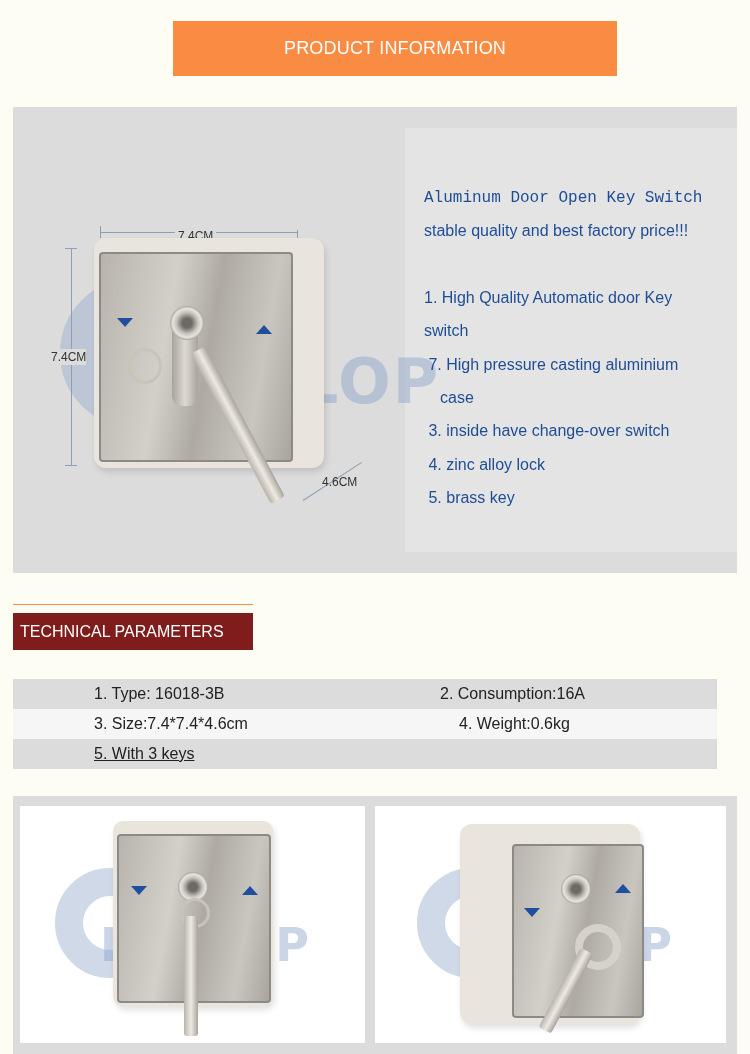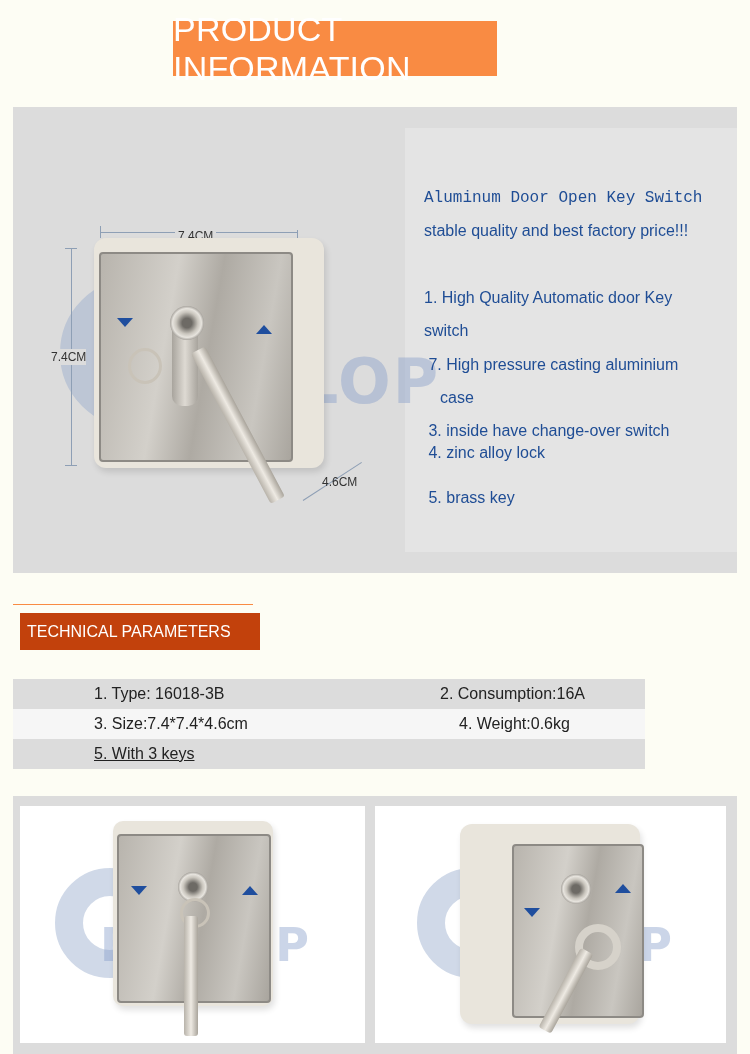--- a/index.html
+++ b/index.html
@@ -6,24 +6,24 @@
   body {
     width: 750px; height: 1054px; overflow: hidden;
     background: #fdfdf4;
     font-family: "Liberation Sans", sans-serif;
     position: relative;
   }
   .abs { position: absolute; }
 
   
   .banner {
-    left: 173px; top: 21px; width: 324px; height: 55px;
+    left: 173px; top: 21px; width: 444px; height: 55px;
     background: #f98b43; color: #fff;
     display: flex; align-items: center; justify-content: center;
-    font-size: 34px; letter-spacing: 0.2px; font-weight: normal;
+    font-size: 18px; letter-spacing: 0.2px; font-weight: normal;
   }
 
   
   .info-panel { left: 13px; top: 107px; width: 724px; height: 466px; background: #dcdcdc; }
   .text-panel { left: 405px; top: 128px; width: 332px; height: 424px; background: #e4e4e4; }
   .info-text {
     left: 424px; color: #1f4d95; font-size: 16px; white-space: nowrap;
   }
 
   
@@ -58,24 +58,24 @@
   }
   .ring { border: 3px solid #c9c3b8; border-radius: 50%; }
 
   .dim-line { background: #8e9fb5; }
   .dim-label { font-size: 12px; color: #333; }
 
   
   .tp-rule { left: 13px; top: 604px; width: 240px; height: 1px; background: #f98b43; }
   .tp-badge {
     left: 13px; top: 613px; width: 240px; height: 37px;
-    background: #c2410c; color: #fff; font-size: 16px;
-    display: flex; align-items: center; padding-left: 7px; box-sizing: border-box; margin-left: 7px;
+    background: #7f1d1d; color: #fff; font-size: 16px;
+    display: flex; align-items: center; padding-left: 7px; box-sizing: border-box;
   }
-  .tp-row { left: 13px; width: 632px; height: 30px; font-size: 16px; color: #222; }
+  .tp-row { left: 13px; width: 704px; height: 30px; font-size: 16px; color: #222; }
   .tp-row.dark { background: #dcdcdc; }
   .tp-row.light { background: #f6f6f6; }
   .tp-cell { position: absolute; top: 6px; white-space: nowrap; }
 
   
   .gallery { left: 13px; top: 796px; width: 724px; height: 258px; background: #dcdcdc; }
   .photo { background: #fff; overflow: hidden; }
 </style>
 </head>
 <body>
@@ -116,21 +116,21 @@
 </div>
 
 <div class="abs info-text" style="top:189px;font-family:Liberation Mono, monospace;">Aluminum Door Open Key Switch</div>
 <div class="abs info-text" style="top:222px;">stable quality and best factory price!!!</div>
 
 <div class="abs info-text" style="top:289px;">1. High Quality Automatic door Key</div>
 <div class="abs info-text" style="top:322px;">switch</div>
 <div class="abs info-text" style="top:356px;white-space:pre;"> 7. High pressure casting aluminium</div>
 <div class="abs info-text" style="top:389px;margin-left:16px;">case</div>
 <div class="abs info-text" style="top:422px;white-space:pre;"> 3. inside have change-over switch</div>
-<div class="abs info-text" style="top:444px;white-space:pre;"> 4. zinc alloy lock</div>
+<div class="abs info-text" style="top:456px;white-space:pre;"> 4. zinc alloy lock</div>
 <div class="abs info-text" style="top:489px;white-space:pre;"> 5. brass key</div>
 
 <div class="abs tp-rule"></div>
 <div class="abs tp-badge">
   <span>TECHNICAL PARAMETERS</span>
 </div>
 
 <div class="abs tp-row dark" style="top:679px;">
   <span class="tp-cell" style="left:81px;">1. Type: 16018-3B</span>
   <span class="tp-cell" style="left:427px;">2. Consumption:16A</span>

